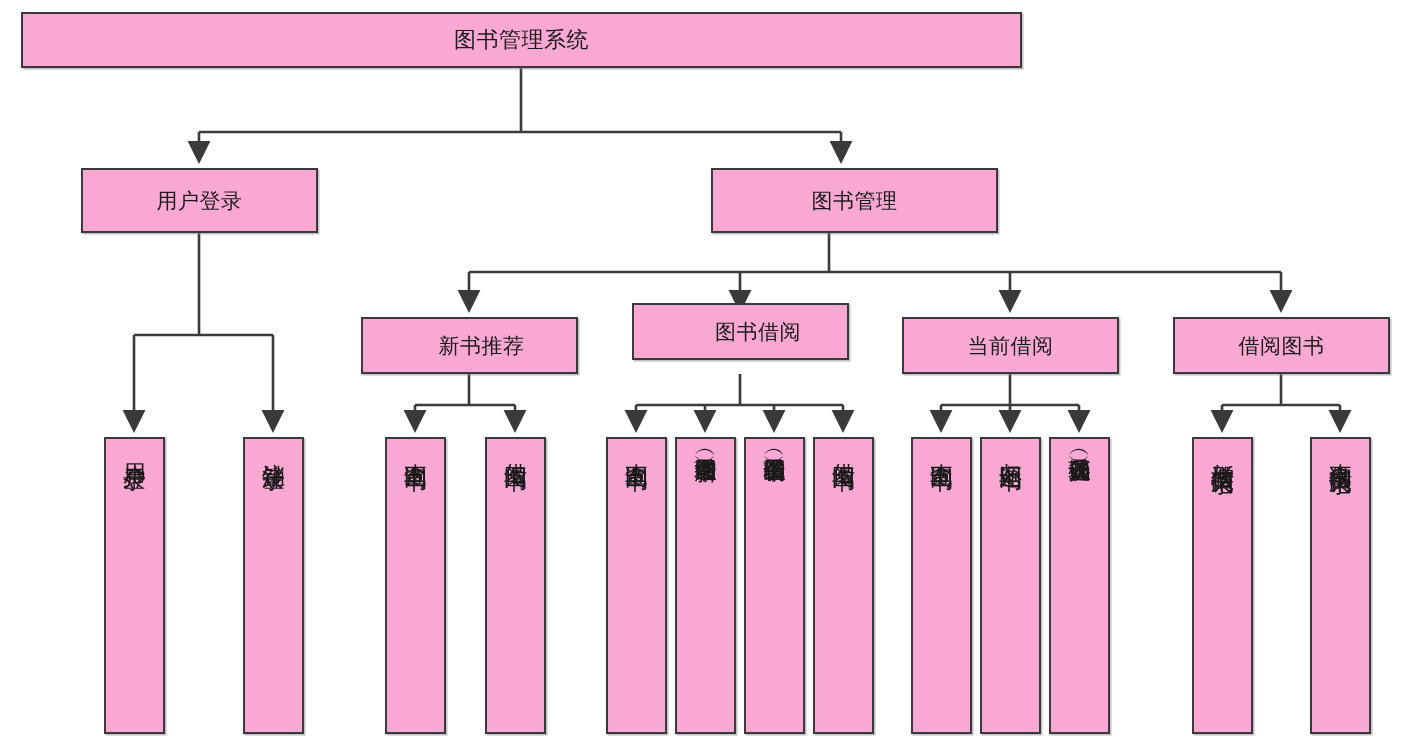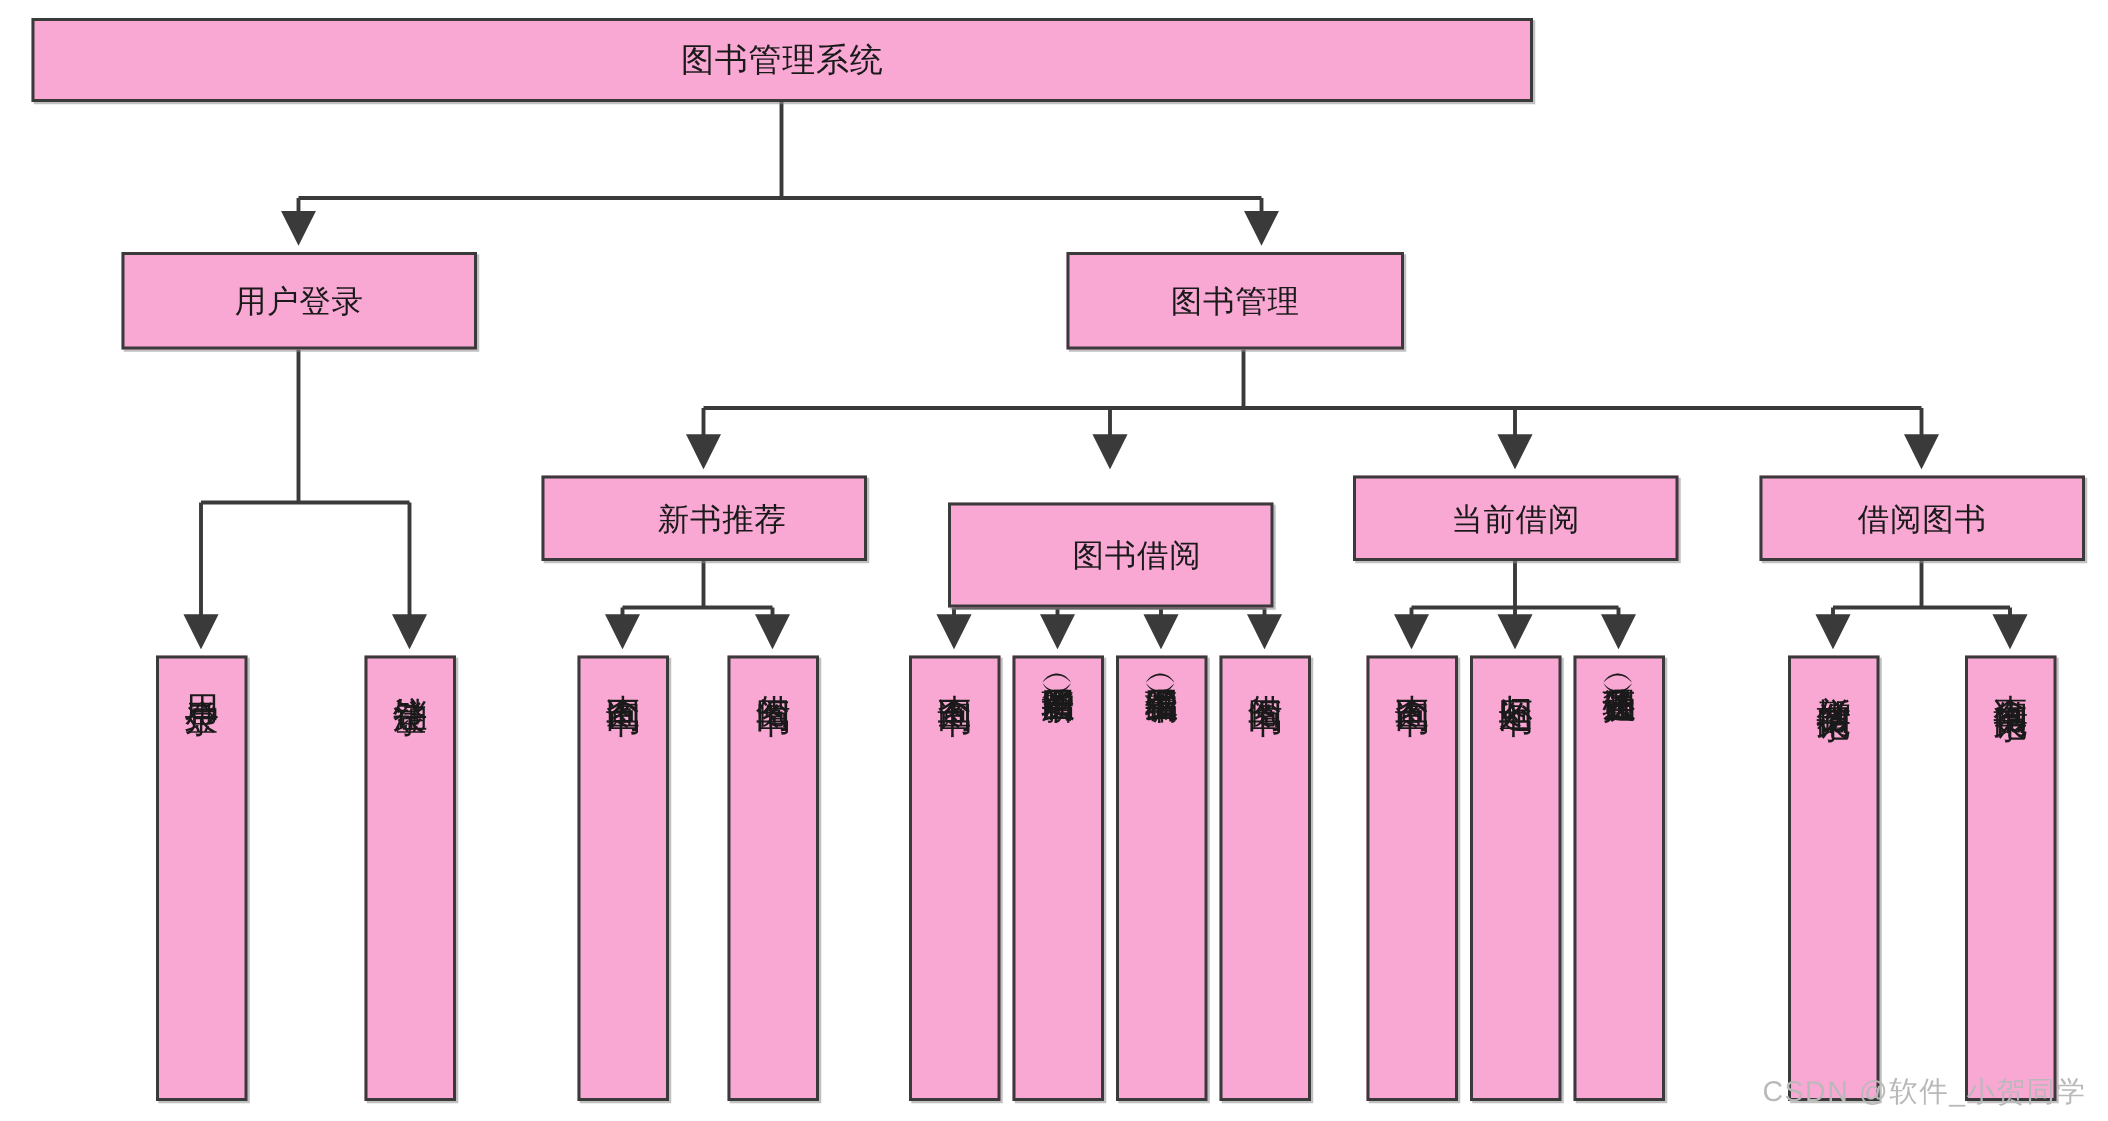--- a/index.html
+++ b/index.html
@@ -104,28 +104,28 @@
     </g>
   </svg>
 
   <div class="node root" style="left:21px;top:12px;width:1001px;height:56px;">
     <span>图书管理系统</span>
   </div>
 
   <div class="node h" style="left:81px;top:168px;width:237px;height:65px;">
     <span>用户登录</span>
   </div>
-  <div class="node h" style="left:711px;top:168px;width:225px;height:65px;">
+  <div class="node h" style="left:711px;top:168px;width:287px;height:65px;">
     <span>图书管理</span>
   </div>
 
   <div class="node h" style="left:361px;top:317px;width:217px;height:57px;padding-left:24px;">
     <span>新书推荐</span>
   </div>
-  <div class="node h" style="left:632px;top:335px;width:217px;height:70px;padding-left:35px;">
+  <div class="node h" style="left:632px;top:303px;width:217px;height:57px;padding-left:35px;">
     <span>图书借阅</span>
   </div>
   <div class="node h" style="left:902px;top:317px;width:217px;height:57px;">
     <span>当前借阅</span>
   </div>
   <div class="node h" style="left:1173px;top:317px;width:217px;height:57px;">
     <span>借阅图书</span>
   </div>
 
   <div class="node v" style="left:104px;top:437px;width:61px;height:297px;">
@@ -165,15 +165,14 @@
     <span>确认归还（管理员）</span>
   </div>
 
   <div class="node v" style="left:1192px;top:437px;width:61px;height:297px;">
     <span>新增借阅记录</span>
   </div>
   <div class="node v" style="left:1310px;top:437px;width:61px;height:297px;">
     <span>查询借阅记录</span>
   </div>
 
-  <div id="watermark">CSDN @软件_小贺同学</div>
 
 </div>
 
 </body></html>

